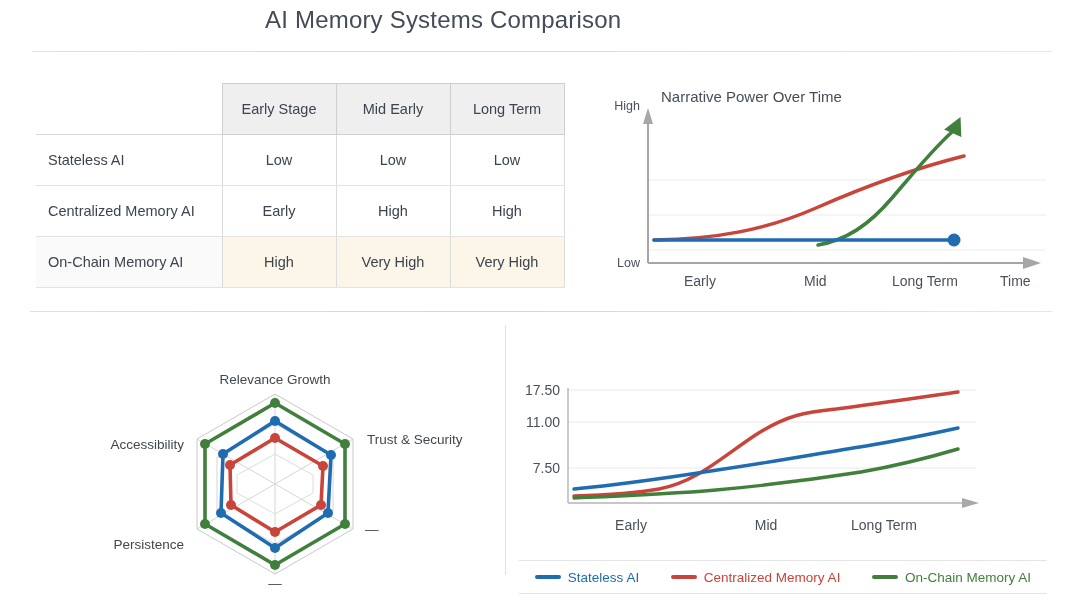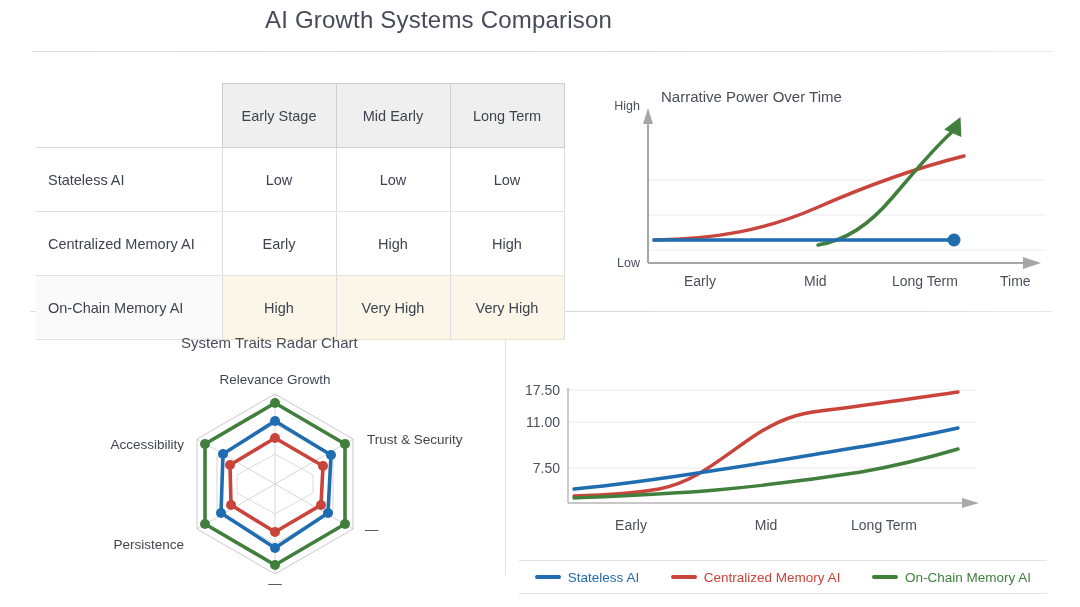--- a/index.html
+++ b/index.html
@@ -29,21 +29,21 @@
   .v-rule {
     position: absolute; left: 505px; top: 325px; width: 1px; height: 250px;
     background: #e2e2e2;
   }
 
   
   .matrix { position: absolute; left: 36px; top: 83px; }
   table.matrix-table { border-collapse: collapse; }
   table.matrix-table th, table.matrix-table td {
     font-weight: 400; font-size: 14.5px; color: #3d4450;
-    height: 64px; vertical-align: middle;
+    height: 51px; vertical-align: middle;
   }
   th.corner { width: 186px; border-bottom: 1px solid #d9d9d9; background: #fff; }
   th.colhead {
     width: 114px; text-align: center; background: #efefef;
     border: 1px solid #cfcfcf; font-size: 14.5px; color: #41474f;
     height: 34px;
   }
   td.rowhead {
     width: 186px; text-align: left; padding-left: 12px;
     border-bottom: 1px solid #e2e2e2; border-top: 1px solid #e2e2e2;
@@ -82,21 +82,21 @@
   }
   .legend-item { display: flex; align-items: center; gap: 7px; }
   .legend-swatch { display: block; width: 26px; height: 3.5px; border-radius: 2px; }
   .legend-text { font-size: 13.5px; }
 </style>
 </head>
 <body>
 
 <div id="stage">
 
-  <div class="page-title">AI Growth Systems Comparison</div>
+  <div class="page-title">AI Memory Systems Comparison</div>
   <div class="header-rule"></div>
   <div class="mid-rule"></div>
   <div class="v-rule"></div>
 
   <div class="matrix">
     <table class="matrix-table">
       <thead>
         <tr>
           <th class="corner"></th>
           <th class="colhead">Early Stage</th>
@@ -150,21 +150,20 @@
       <text class="axis-text tick-lbl" x="404" y="206">Time</text>
 
       <path d="M58,160 C120,159 170,150 220,128 C270,106 320,88 368,76" fill="none" stroke="#c9443a" stroke-width="3.4" stroke-linecap="round"></path>
       <path d="M222,165 C250,160 272,146 296,118 C320,90 338,68 356,52" fill="none" stroke="#41803c" stroke-width="3.6" stroke-linecap="round"></path>
       <polygon points="366,38 348,48 364,58" fill="#41803c" transform="rotate(-8 358,48)"></polygon>
       <line x1="58" y1="160" x2="356" y2="160" stroke="#1f6cb0" stroke-width="3.6" stroke-linecap="round"></line>
       <circle cx="358" cy="160" r="6.5" fill="#1f6cb0"></circle>
     </svg>
   </div>
 
-  <div class="chart-title" id="radar-title">System Traits Radar Chart</div>
 
   <div class="svgbox" id="radar-box">
     <svg width="420" height="230" viewBox="0 0 420 230">
       <g fill="none" stroke="#c9c9c9" stroke-width="1">
         <polygon points="215,32 293,77 293,167 215,212 137,167 137,77"></polygon>
         <polygon points="215,62 273,95 273,149 215,182 157,149 157,95" stroke="#d5d5d5"></polygon>
         <polygon points="215,92 253,113 253,131 215,152 177,131 177,113" stroke="#dcdcdc"></polygon>
       </g>
       <g stroke="#d5d5d5" stroke-width="1">
         <line x1="215" y1="122" x2="215" y2="32"></line>

